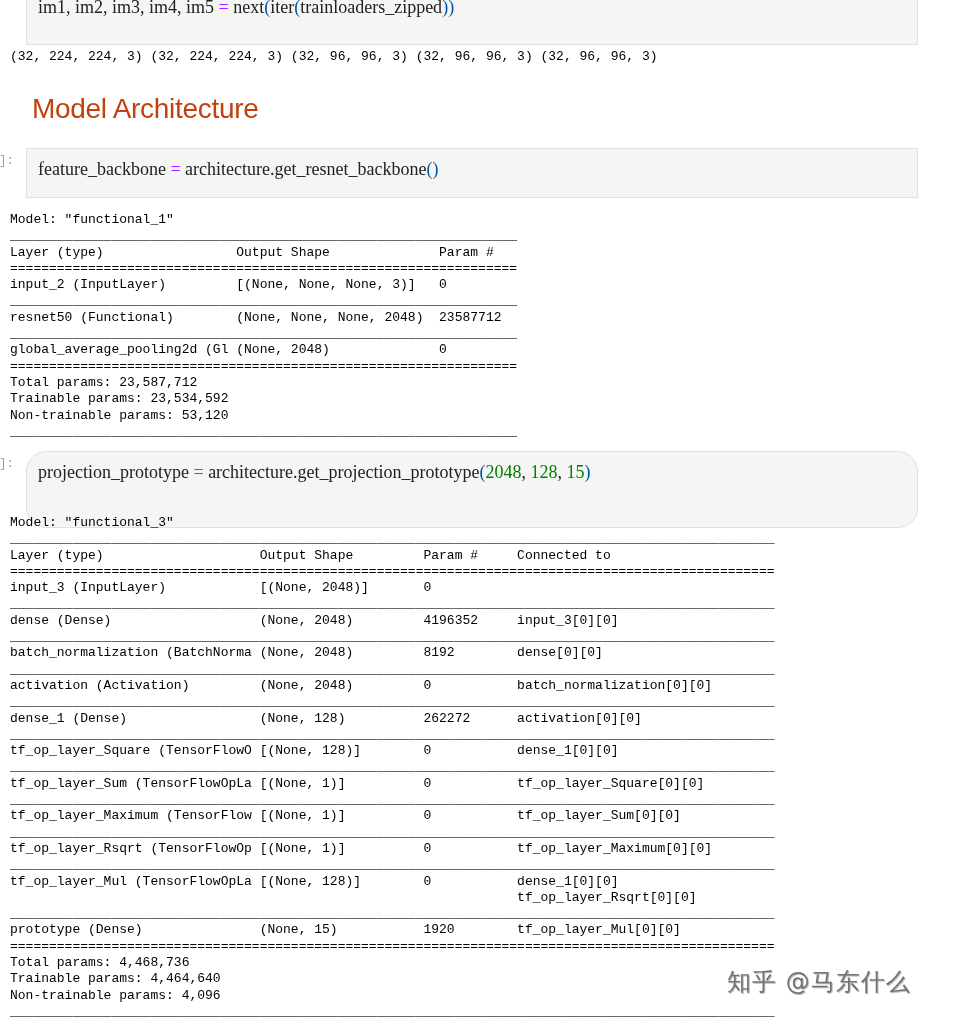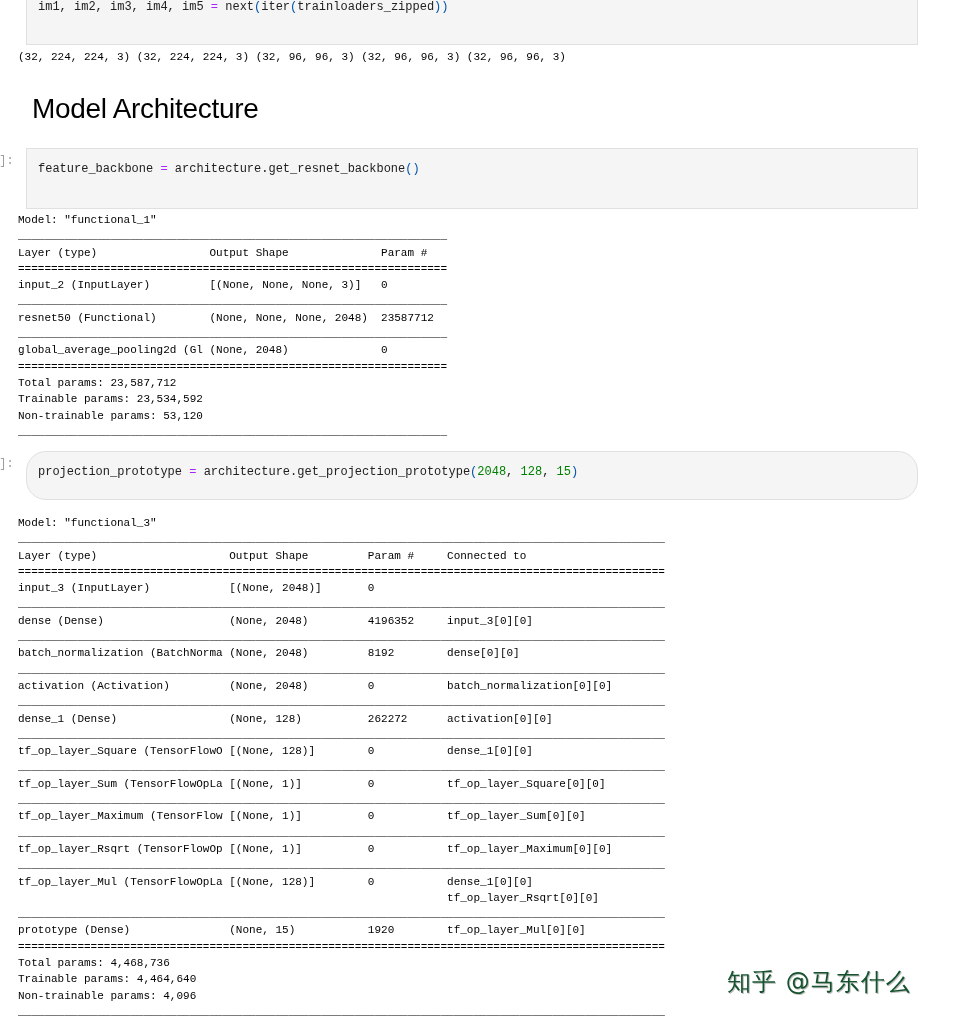--- a/index.html
+++ b/index.html
@@ -3,72 +3,72 @@
 <meta charset="utf-8">
 <style>
   html, body { margin: 0; padding: 0; background: #ffffff; }
   body { width: 958px; height: 1021px; overflow: hidden; position: relative; font-family: "Liberation Sans", sans-serif; }
   .cell-prompt { position: absolute; left: -8px; font-family: "Liberation Mono", monospace; font-size: 12px; color: #9e9e9e; }
   .code-box {
     position: absolute; left: 26px; width: 892px;
     background: #f5f5f5; border: 1px solid #e0e0e0; box-sizing: border-box;
     padding: 0 0 0 11px;
   }
-  .code-line { font-family: Liberation Mono, monospace; font-size: 12px; line-height: 17px; white-space: pre; color: #212121; }
+  .code-line { font-family: Liberation Serif, serif; font-size: 18px; line-height: 17px; white-space: pre; color: #212121; }
   .kw-op { color: #aa22ff; }
   .kw-paren { color: #0055aa; }
   .kw-num { color: #008000; }
   .out {
-    position: absolute; left: 18px; margin: 0;
-    font-family: "Liberation Mono", monospace; font-size: 11px; line-height: 16.3px;
+    position: absolute; left: 10px; margin: 0;
+    font-family: "Liberation Mono", monospace; font-size: 13px; line-height: 16.3px;
     white-space: pre; color: #000000;
   }
   .heading {
     position: absolute; left: 32px; top: 93px; margin: 0;
     font-family: "Liberation Sans", sans-serif; font-size: 28px; font-weight: normal;
-    color: #000000; letter-spacing: -0.3px;
+    color: #c2410c; letter-spacing: -0.3px;
   }
   .watermark {
     position: absolute; left: 727px; top: 966px;
-    font-family: "DejaVu Sans", sans-serif; font-size: 24px; color: #14532d;
+    font-family: "DejaVu Sans", sans-serif; font-size: 24px; color: #737373;
     text-shadow: 1px 1px 0 #bdbdbd;
     letter-spacing: 1px;
   }
 </style>
 </head>
 <body>
 
 <div class="code-box" style="top:-20px; height:65px; padding-top:18px;">
   <div class="code-line" id="c0l0">im1, im2, im3, im4, im5 <span class="kw-op">=</span> next<span class="kw-paren">(</span>iter<span class="kw-paren">(</span>trainloaders_zipped<span class="kw-paren">)</span><span class="kw-paren">)</span></div>
 </div>
 <pre class="out" style="top:49px;">(32, 224, 224, 3) (32, 224, 224, 3) (32, 96, 96, 3) (32, 96, 96, 3) (32, 96, 96, 3)</pre>
 
 <h1 class="heading">Model Architecture</h1>
 
 <div class="cell-prompt" style="top:154px;">0]:</div>
-<div class="code-box" style="top:148px; height:61px; padding-top:12px;">
+<div class="code-box" style="top:148px; height:50px; padding-top:12px;">
   <div class="code-line" id="c1l0">feature_backbone <span class="kw-op">=</span> architecture.get_resnet_backbone<span class="kw-paren">(</span><span class="kw-paren">)</span></div>
 </div>
 <pre class="out" id="summary1" style="top:212px;">Model: "functional_1"
 _________________________________________________________________
 Layer (type)                 Output Shape              Param #
 =================================================================
 input_2 (InputLayer)         [(None, None, None, 3)]   0
 _________________________________________________________________
 resnet50 (Functional)        (None, None, None, 2048)  23587712
 _________________________________________________________________
 global_average_pooling2d (Gl (None, 2048)              0
 =================================================================
 Total params: 23,587,712
 Trainable params: 23,534,592
 Non-trainable params: 53,120
 _________________________________________________________________</pre>
 
 <div class="cell-prompt" style="top:457px;">0]:</div>
-<div class="code-box" style="top:451px; height:49px; padding-top:12px;border-radius:20px;">
+<div class="code-box" style="top:451px; height:77px; padding-top:12px;border-radius:20px;">
   <div class="code-line" id="c2l0">projection_prototype <span class="kw-op">=</span> architecture.get_projection_prototype<span class="kw-paren">(</span><span class="kw-num">2048</span>, <span class="kw-num">128</span>, <span class="kw-num">15</span><span class="kw-paren">)</span></div>
 </div>
 <pre class="out" id="summary2" style="top:515px;">Model: "functional_3"
 __________________________________________________________________________________________________
 Layer (type)                    Output Shape         Param #     Connected to
 ==================================================================================================
 input_3 (InputLayer)            [(None, 2048)]       0
 __________________________________________________________________________________________________
 dense (Dense)                   (None, 2048)         4196352     input_3[0][0]
 __________________________________________________________________________________________________

